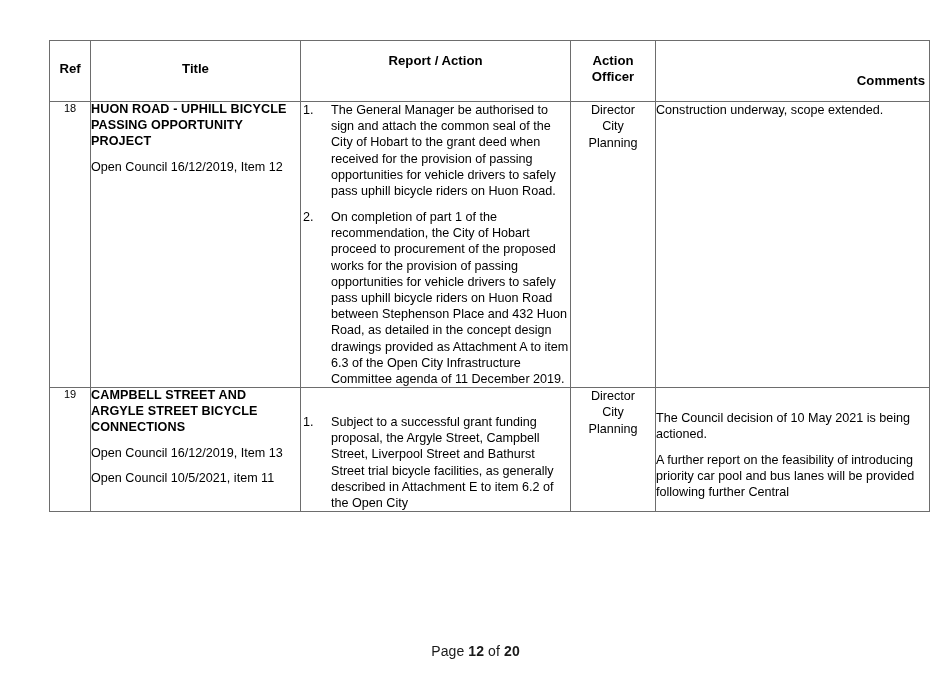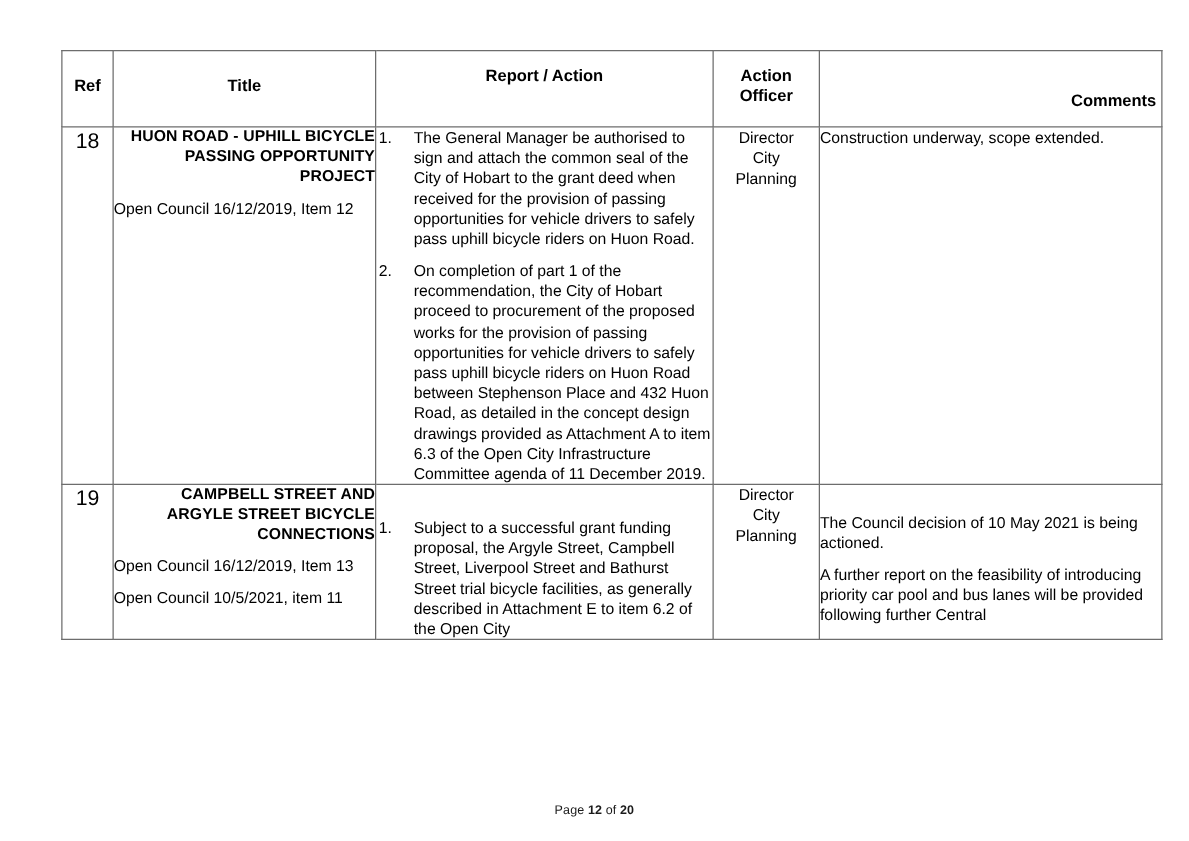--- a/index.html
+++ b/index.html
@@ -58,21 +58,21 @@
   }
   .action-table thead th.h-ref { padding-top: 20px; }
   .action-table thead th.h-title { padding-top: 20px; }
   .action-table thead th.h-report { }
   .action-table thead th.h-comments { padding-top: 32px; text-align: right; }
 
   
   .cell-ref {
     text-align: center;
     padding: 9px 3px 6px 3px;
-    font-size: 17px;
+    font-size: 11px;
   }
   .cell-title {
     padding: 9px 8px 8px 9px;
   }
   .cell-report {
     padding: 8px 8px 8px 7px;
   }
   .cell-officer {
     text-align: center;
     padding: 9px 3px 6px 3px;
@@ -80,21 +80,20 @@
   }
   .cell-comments {
     padding: 9px 6px 8px 8px;
   }
 
   .title-heading {
     font-weight: bold;
     margin: 0 0 9px 0;
     line-height: 1.27;
     letter-spacing: 0.1px;
-    text-align: right;
   }
   .title-ref {
     margin: 0 0 9px 0;
     line-height: 1.3;
   }
   .title-ref:last-child { margin-bottom: 0; }
 
   
   ol.report-list {
     margin: 0;
@@ -132,21 +131,21 @@
     margin: 0;
     line-height: 1.3;
   }
 
   .page-footer {
     position: absolute;
     left: 0;
     top: 643px;
     width: 951px;
     text-align: center;
-    font-size: 10px;
+    font-size: 14px;
     color: #1a1a1a;
     letter-spacing: 0.1px;
   }
   .page-footer b { font-weight: bold; }
 </style>
 </head>
 <body>
 
 <div class="page">
 

